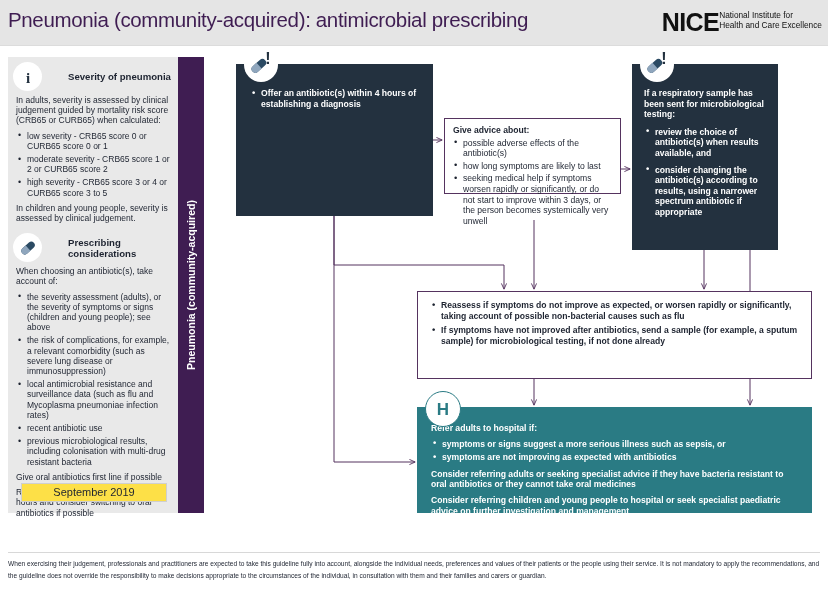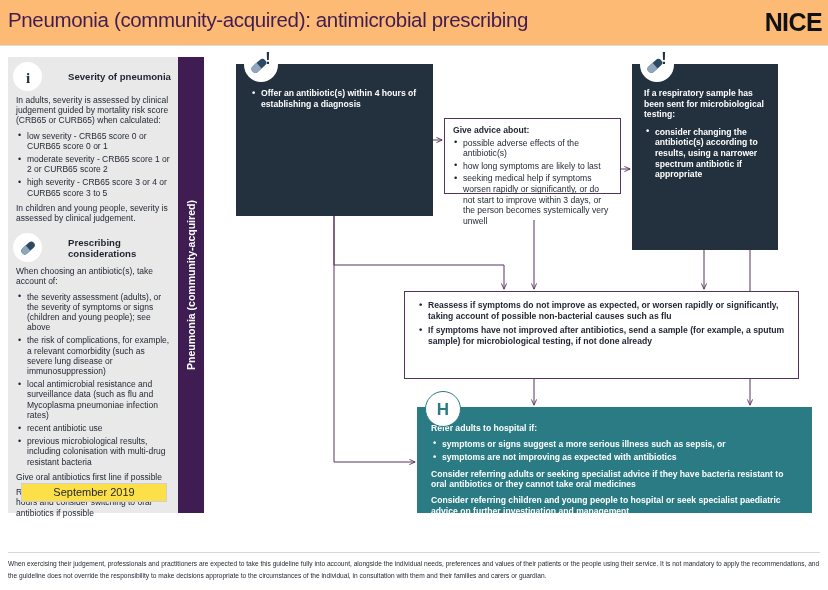--- a/index.html
+++ b/index.html
@@ -7,21 +7,21 @@
     width:828px;height:590px;
     background:#ffffff;
     font-family:"Liberation Sans","DejaVu Sans",sans-serif;
     color:#1d2330;
     overflow:hidden;
     position:relative;
   }
   
   #header{
     position:absolute;left:0;top:0;width:828px;height:46px;
-    background:#fdba74;
+    background:#e5e5e5;
   }
   #page-title{
     position:absolute;left:8px;top:8px;
     font-size:20.5px;font-weight:400;color:#3f1d52;
     letter-spacing:-0.35px;white-space:nowrap;
   }
   #nice-logo{
     position:absolute;right:6px;top:10px;
     display:flex;align-items:flex-start;
   }
@@ -108,21 +108,21 @@
   .box li:before{
     content:"\2022";position:absolute;left:-9px;top:-0.5px;font-size:9.5px;
   }
   .box p{margin:0 0 5px 0;}
   .box p:last-child{margin-bottom:0;}
 
   
   #box-offer{left:32px;top:14px;width:197px;height:152px;padding:24px 12px 10px 14px;}
   #box-advice{left:240px;top:68px;width:177px;height:76px;padding:6px 8px 6px 8px;}
   #box-resp{left:428px;top:14px;width:146px;height:186px;padding:24px 11px 10px 12px;}
-  #box-reassess{left:200px;top:241px;width:395px;height:88px;padding:8px 12px 24px 12px;}
+  #box-reassess{left:213px;top:241px;width:395px;height:88px;padding:8px 12px 24px 12px;}
   #box-refer{left:213px;top:357px;width:395px;height:106px;padding:16px 12px 9px 14px;}
 
   .box-badge{
     position:absolute;left:8px;top:-16px;
     width:34px;height:34px;border-radius:50%;
     background:#ffffff;
     display:flex;align-items:center;justify-content:center;
     z-index:4;
   }
   .box-badge.teal-badge{border:1.5px solid #2a7b84;}
@@ -142,20 +142,24 @@
     font-size:6.6px;line-height:11.6px;color:#1d2330;
   }
 </style>
 </head>
 <body>
 
 <div id="header">
   <div id="page-title">Pneumonia (community-acquired): antimicrobial prescribing</div>
   <div id="nice-logo">
     <div id="nice-mark">NICE</div>
+    <div id="nice-strap">
+      <div>National Institute for</div>
+      <div>Health and Care Excellence</div>
+    </div>
   </div>
 </div>
 <div id="header-rule"></div>
 
 <div id="left-panel">
 
   <div class="panel-head">
     <div class="circ-icon">
       <svg width="20" height="20" viewBox="0 0 20 20" class="pill-svg">
         <text x="10" y="15.5" text-anchor="middle" font-family="Liberation Serif, serif" font-size="15" font-weight="700" fill="#23313f">i</text>
@@ -263,20 +267,21 @@
       <svg width="28" height="28" viewBox="0 0 28 28" class="pill-svg">
         <g transform="rotate(-42 12 15)">
           <rect x="3.5" y="11" width="17" height="7.6" rx="3.8" fill="#2b4a63"></rect>
           <path d="M7.3 11 h5 v7.6 h-5 a3.8 3.8 0 0 1 0 -7.6 z" fill="#8fa6bd"></path>
         </g>
         <text x="21" y="13" text-anchor="middle" font-family="Liberation Sans, sans-serif" font-size="16" font-weight="700" fill="#23313f">!</text>
       </svg>
     </div>
     <div class="box-txt bold" style="margin-bottom:7px;">If a respiratory sample has been sent for microbiological testing:</div>
     <ul class="box-txt bold">
+      <li>review the choice of antibiotic(s) when results available, and</li>
       <li>consider changing the antibiotic(s) according to results, using a narrower spectrum antibiotic if appropriate</li>
     </ul>
   </div>
 
   <div class="box white-box" id="box-reassess">
     <ul class="box-txt bold">
       <li style="margin-bottom:4px;">Reassess if symptoms do not improve as expected, or worsen rapidly or significantly, taking account of possible non-bacterial causes such as flu</li>
       <li style="margin-bottom:0;">If symptoms have not improved after antibiotics, send a sample (for example, a sputum sample) for microbiological testing, if not done already</li>
     </ul>
   </div>

